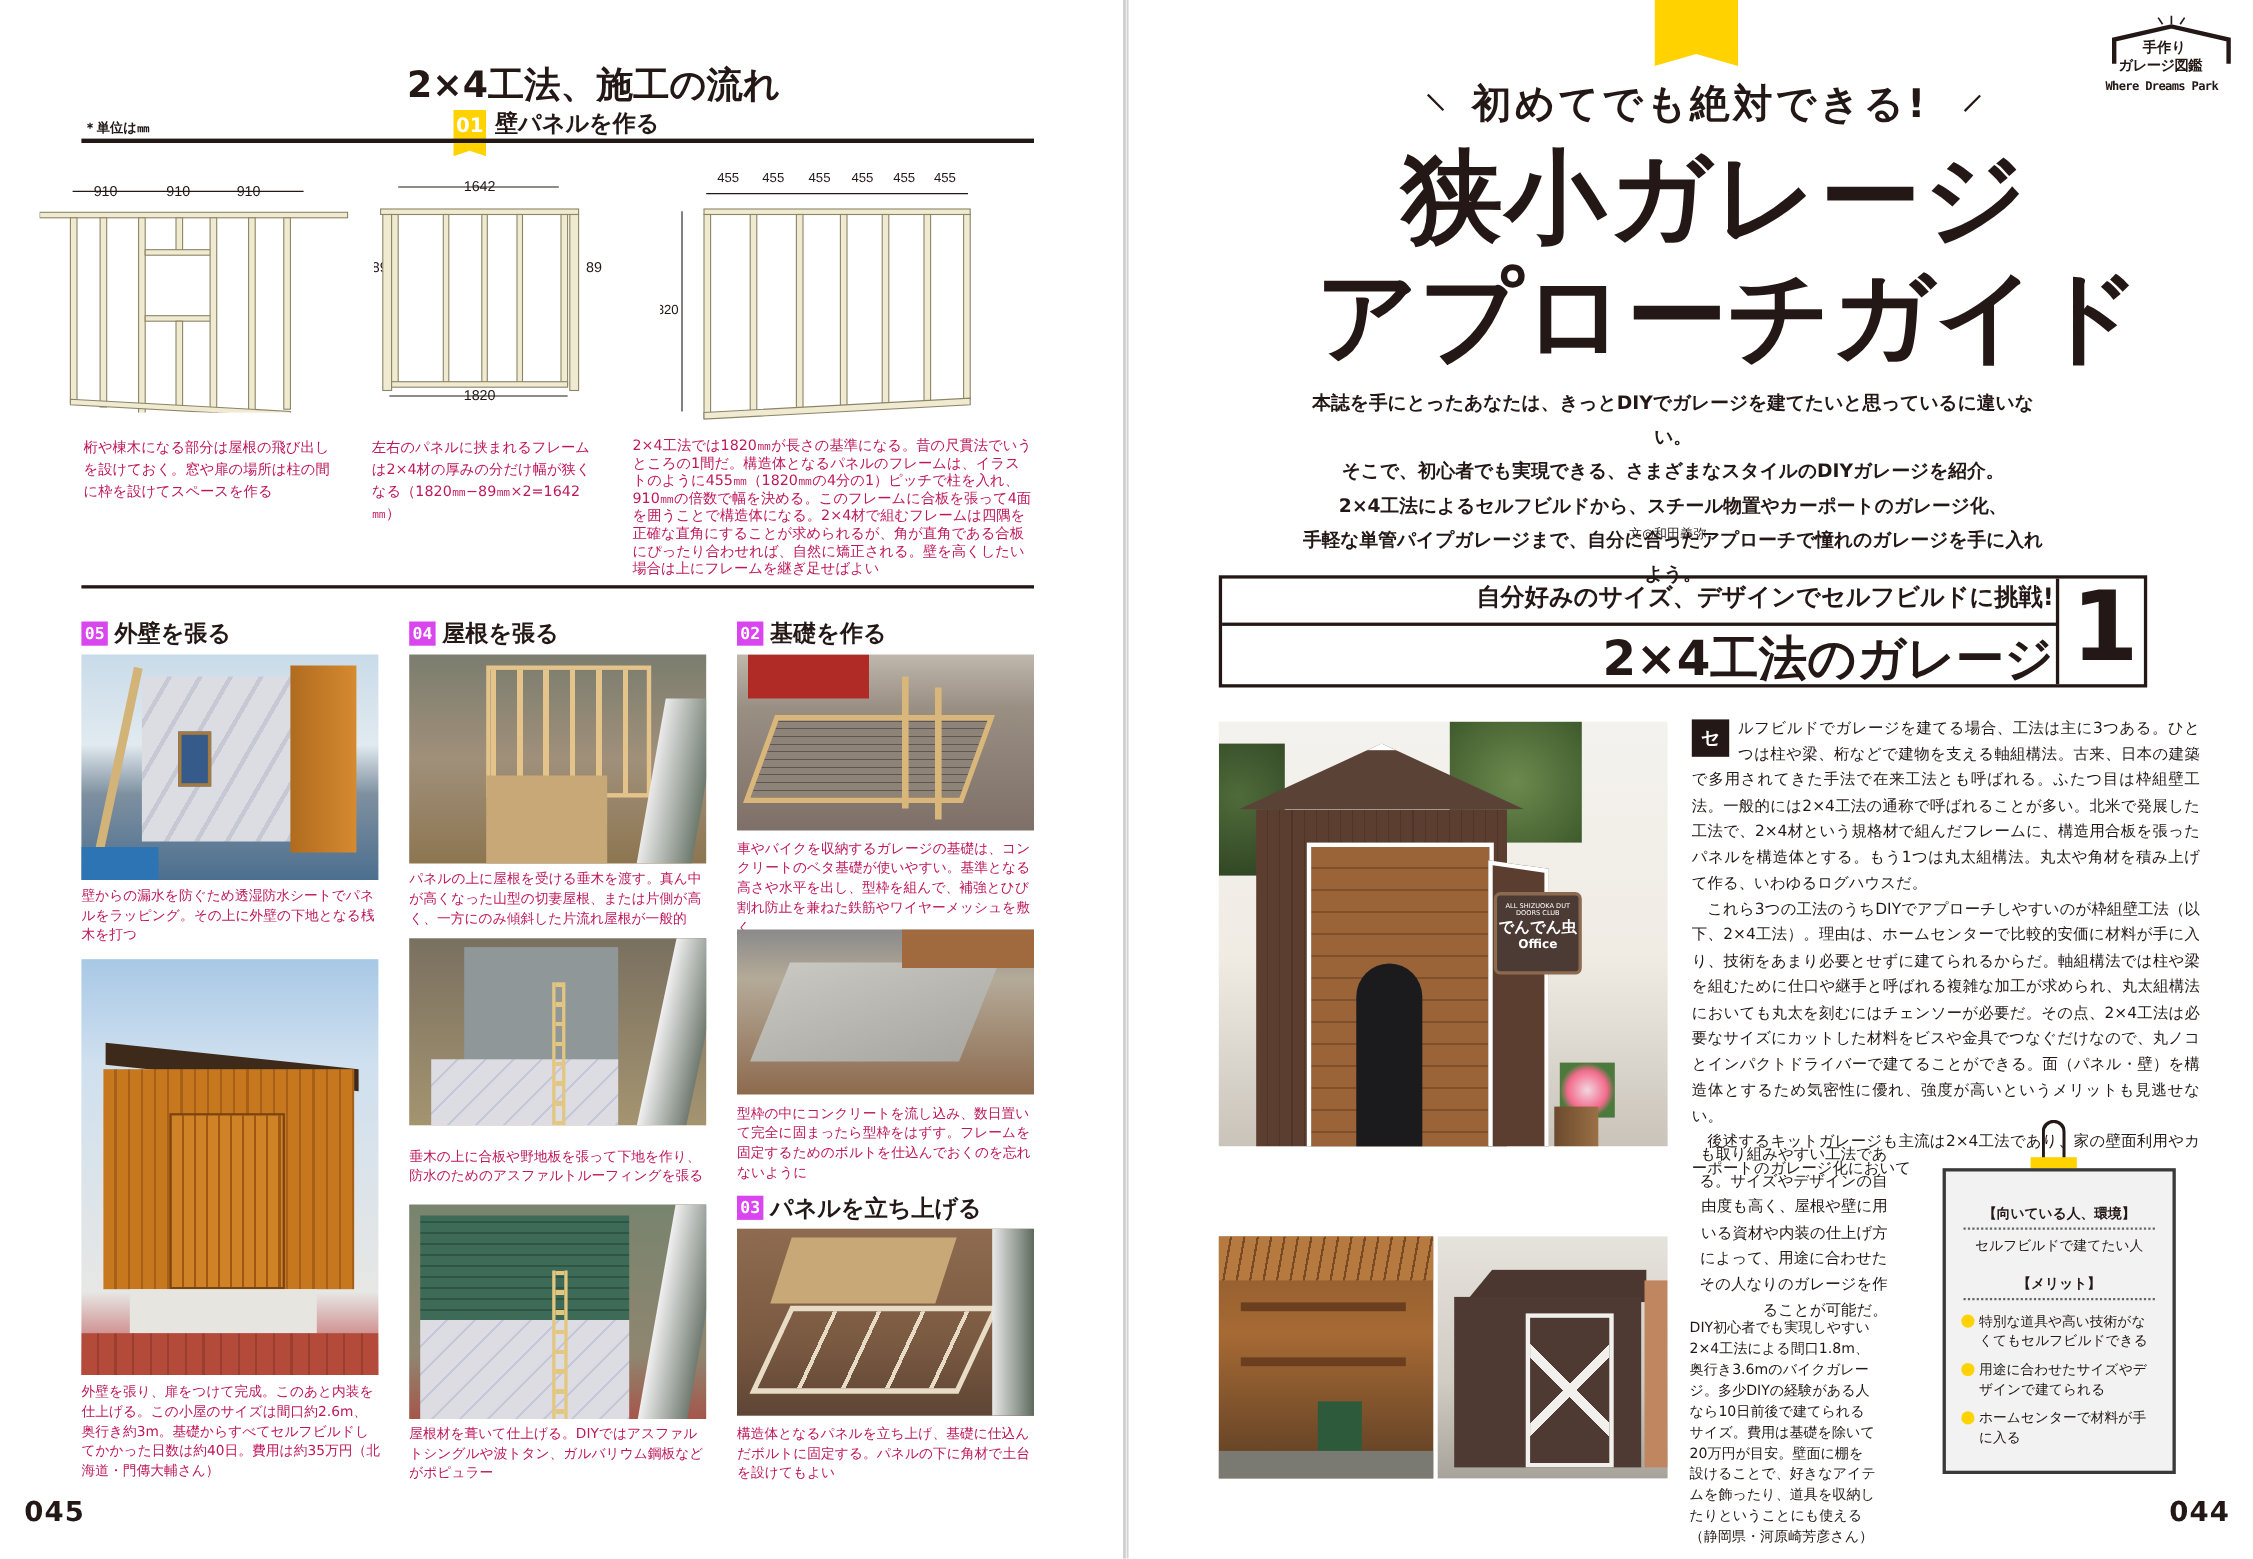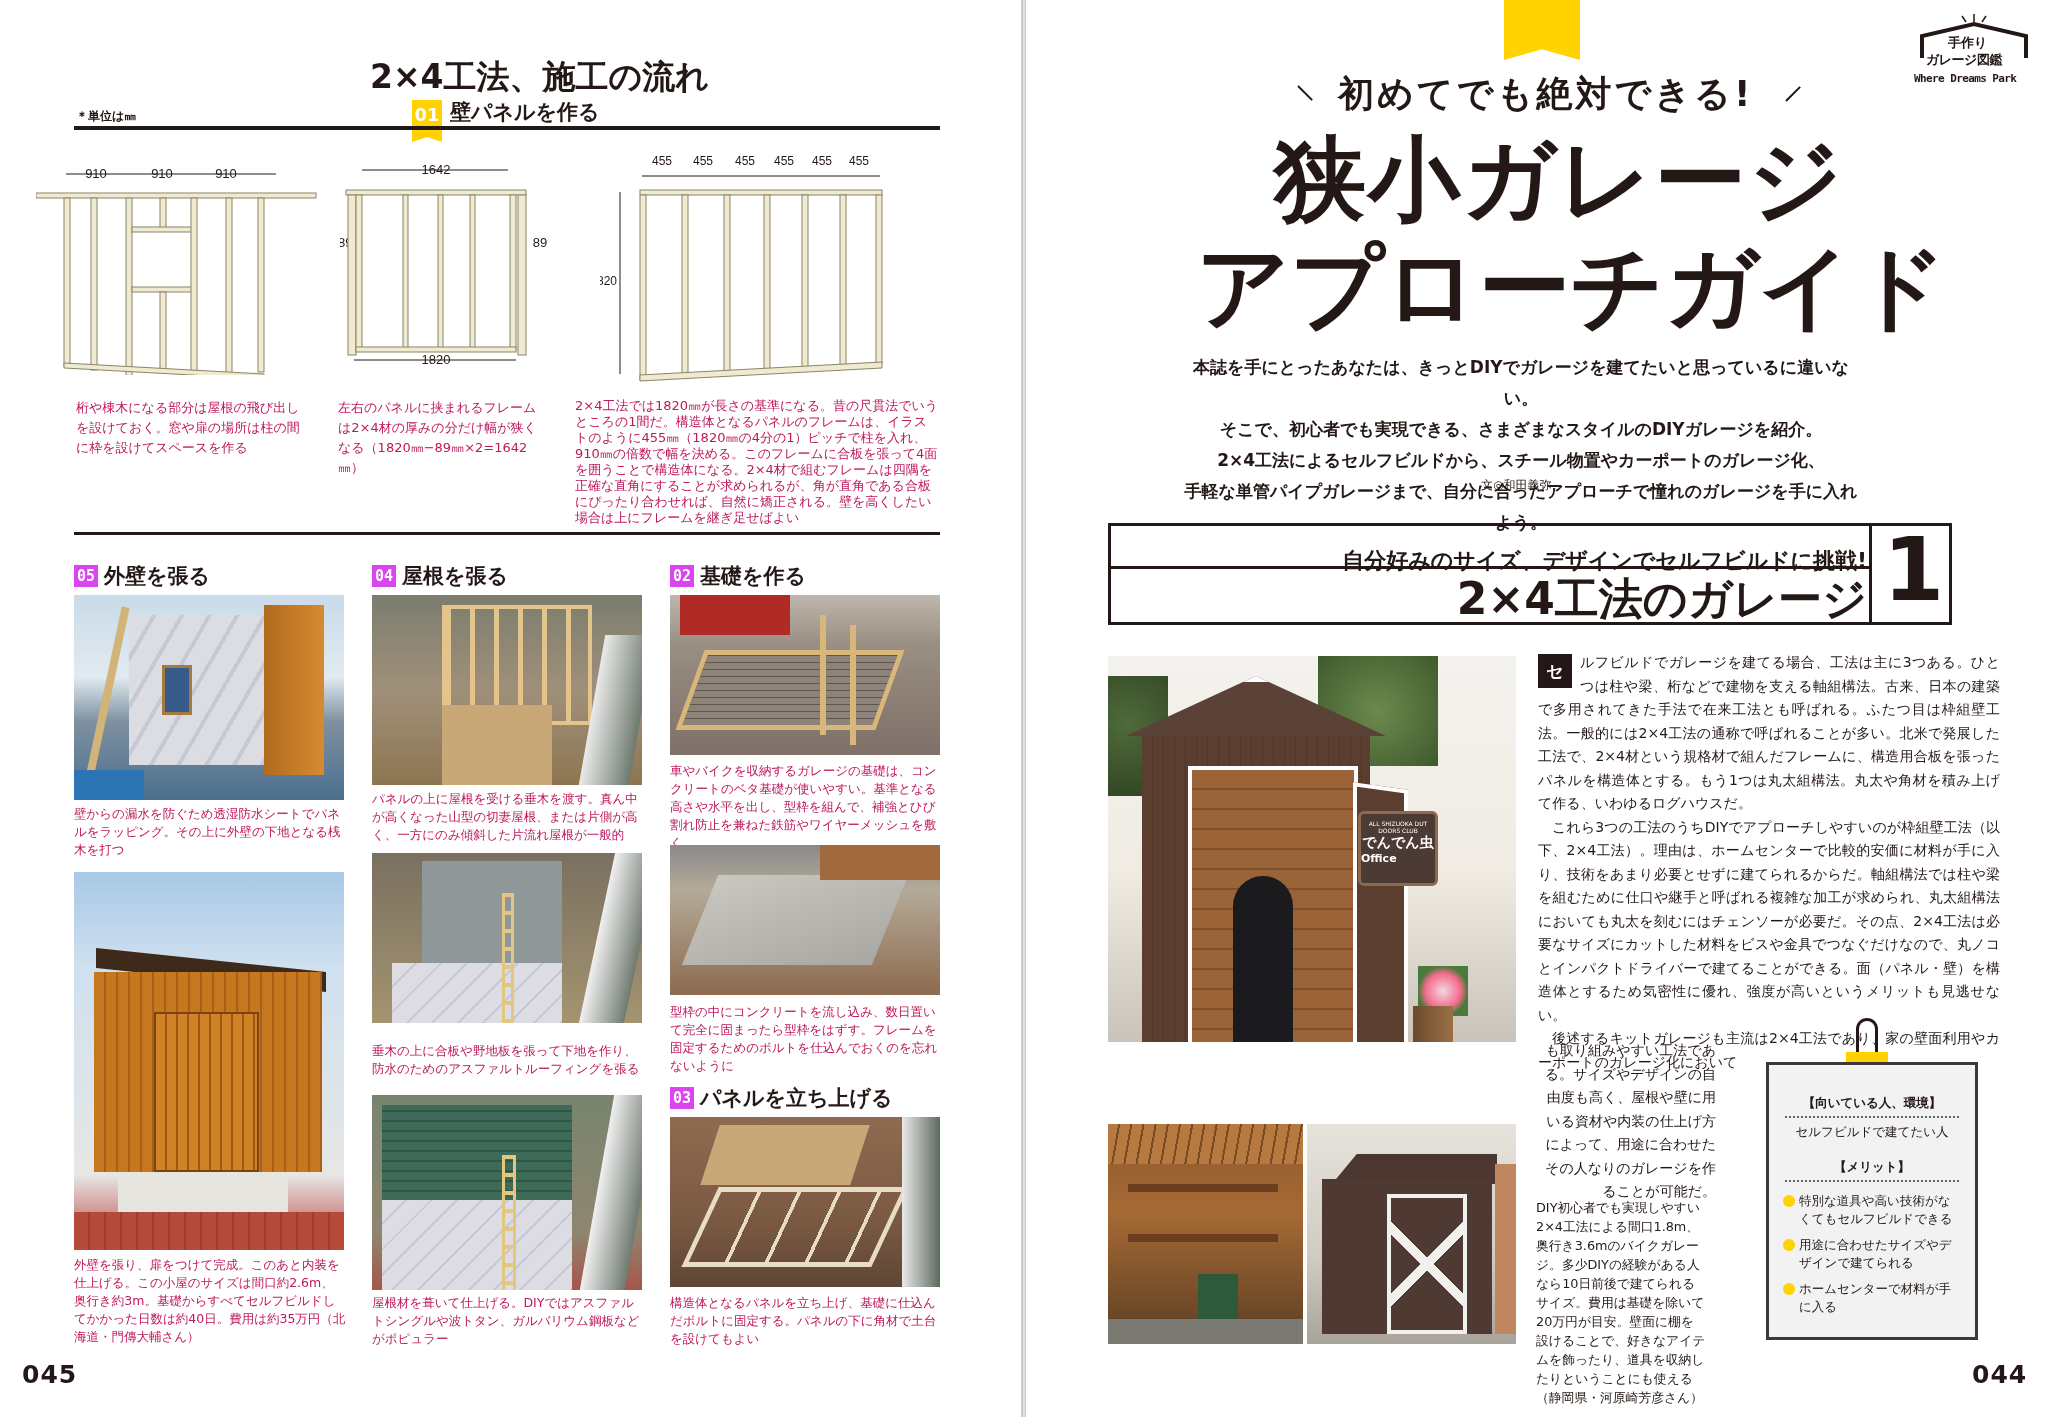--- a/index.html
+++ b/index.html
@@ -218,39 +218,39 @@
 
   <div class="abs" style="left:150px;top:352px;width:690px;text-align:center;font-size:17px;line-height:31px;font-weight:bold">
     <div>本誌を手にとったあなたは、きっとDIYでガレージを建てたいと思っているに違いない。</div>
     <div>そこで、初心者でも実現できる、さまざまなスタイルのDIYガレージを紹介。</div>
     <div>2×4工法によるセルフビルドから、スチール物置やカーポートのガレージ化、</div>
     <div>手軽な単管パイプガレージまで、自分に合ったアプローチで憧れのガレージを手に入れよう。</div>
   </div>
   <div class="abs" style="left:455px;top:477px;font-size:12px">文◎和田義弥</div>
 
   <div class="abs" style="left:82px;top:523px;width:844px;height:102px;border:3px solid #231815">
-    <div class="abs bold" style="right:82px;top:20px;font-size:22px">自分好みのサイズ、デザインでセルフビルドに挑戦!</div>
+    <div class="abs bold" style="right:82px;top:2px;font-size:22px">自分好みのサイズ、デザインでセルフビルドに挑戦!</div>
     <div class="abs" style="left:0;top:40px;width:760px;height:3px;background:#231815"></div>
     <div class="abs ttl" style="right:82px;top:44px;font-size:44px">2×4工法のガレージ</div>
     <div class="abs" style="left:758px;top:0;width:3px;height:96px;background:#231815"></div>
     <div class="abs ttl" style="left:772px;top:-6px;font-size:88px;line-height:100px">1</div>
   </div>
 
   <div class="photo" style="left:82px;top:656px;width:408px;height:386px;background:linear-gradient(180deg,#f4f2ee 0%,#f0ece4 55%,#c9c3ba 100%)">
     <div class="abs" style="left:0;top:20px;width:60px;height:120px;background:radial-gradient(circle at 30% 40%,#4f6b3a,#2e4222)"></div>
     <div class="abs" style="left:210px;top:0;width:120px;height:110px;background:radial-gradient(circle,#6c8a4e,#3e5a2c)"></div>
     <div class="abs" style="left:18px;top:20px;width:260px;height:60px;background:#5b4237;clip-path:polygon(50% 0,100% 100%,0 100%);border-top:6px solid #fff"></div>
     <div class="abs" style="left:34px;top:80px;width:228px;height:345px;background:repeating-linear-gradient(90deg,#5c3e30 0 10px,#4e342a 10px 11px)"></div>
     <div class="abs" style="left:80px;top:110px;width:170px;height:300px;background:repeating-linear-gradient(180deg,#9a6338 0 18px,#804f2b 18px 20px);border:4px solid #fff"></div>
     <div class="abs" style="left:125px;top:220px;width:60px;height:190px;background:#1b1b1d;border-radius:30px 30px 10px 10px"></div>
     <div class="abs" style="left:245px;top:130px;width:55px;height:300px;background:#5c3e30;border:4px solid #fff;transform:skewY(8deg)"></div>
     <div class="abs" style="left:250px;top:155px;width:80px;height:75px;background:#4c3a34;border:3px solid #8b6a50;border-radius:6px">
       <div style="font-size:6px;color:#fff;text-align:center;margin-top:6px">ALL SHIZUOKA DUT DOORS CLUB</div>
       <div style="font-size:14px;color:#fff;text-align:center;font-weight:bold">でんでん虫</div>
-      <div style="font-size:11px;color:#fff;text-align:left;font-weight:bold">Office</div>
+      <div style="font-size:11px;color:#fff;text-align:center;font-weight:bold">Office</div>
     </div>
     <div class="abs" style="left:310px;top:310px;width:50px;height:50px;background:radial-gradient(circle,#f2d6e0,#f36b8c 50%,#4c7a3c 70%)"></div>
     <div class="abs" style="left:305px;top:350px;width:40px;height:80px;background:linear-gradient(90deg,#6b4a2d,#9a7046)"></div>
     <div class="abs" style="left:0;top:425px;width:408px;height:37px;background:linear-gradient(180deg,#c8c2b6,#9d988f)"></div>
   </div>
   <div class="photo" style="left:82px;top:1124px;width:195px;height:220px;background:linear-gradient(180deg,#8c5a2c 0%,#a66a34 40%,#5b3d24 100%)">
     <div class="abs" style="left:0;top:0;width:195px;height:40px;background:repeating-linear-gradient(100deg,#b67a40 0 10px,#7a4a22 10px 12px)"></div>
     <div class="abs" style="left:20px;top:60px;width:150px;height:8px;background:#6a3e1e"></div>
     <div class="abs" style="left:20px;top:110px;width:150px;height:8px;background:#6a3e1e"></div>
     <div class="abs" style="left:90px;top:150px;width:40px;height:50px;background:#2d5a3a"></div>

